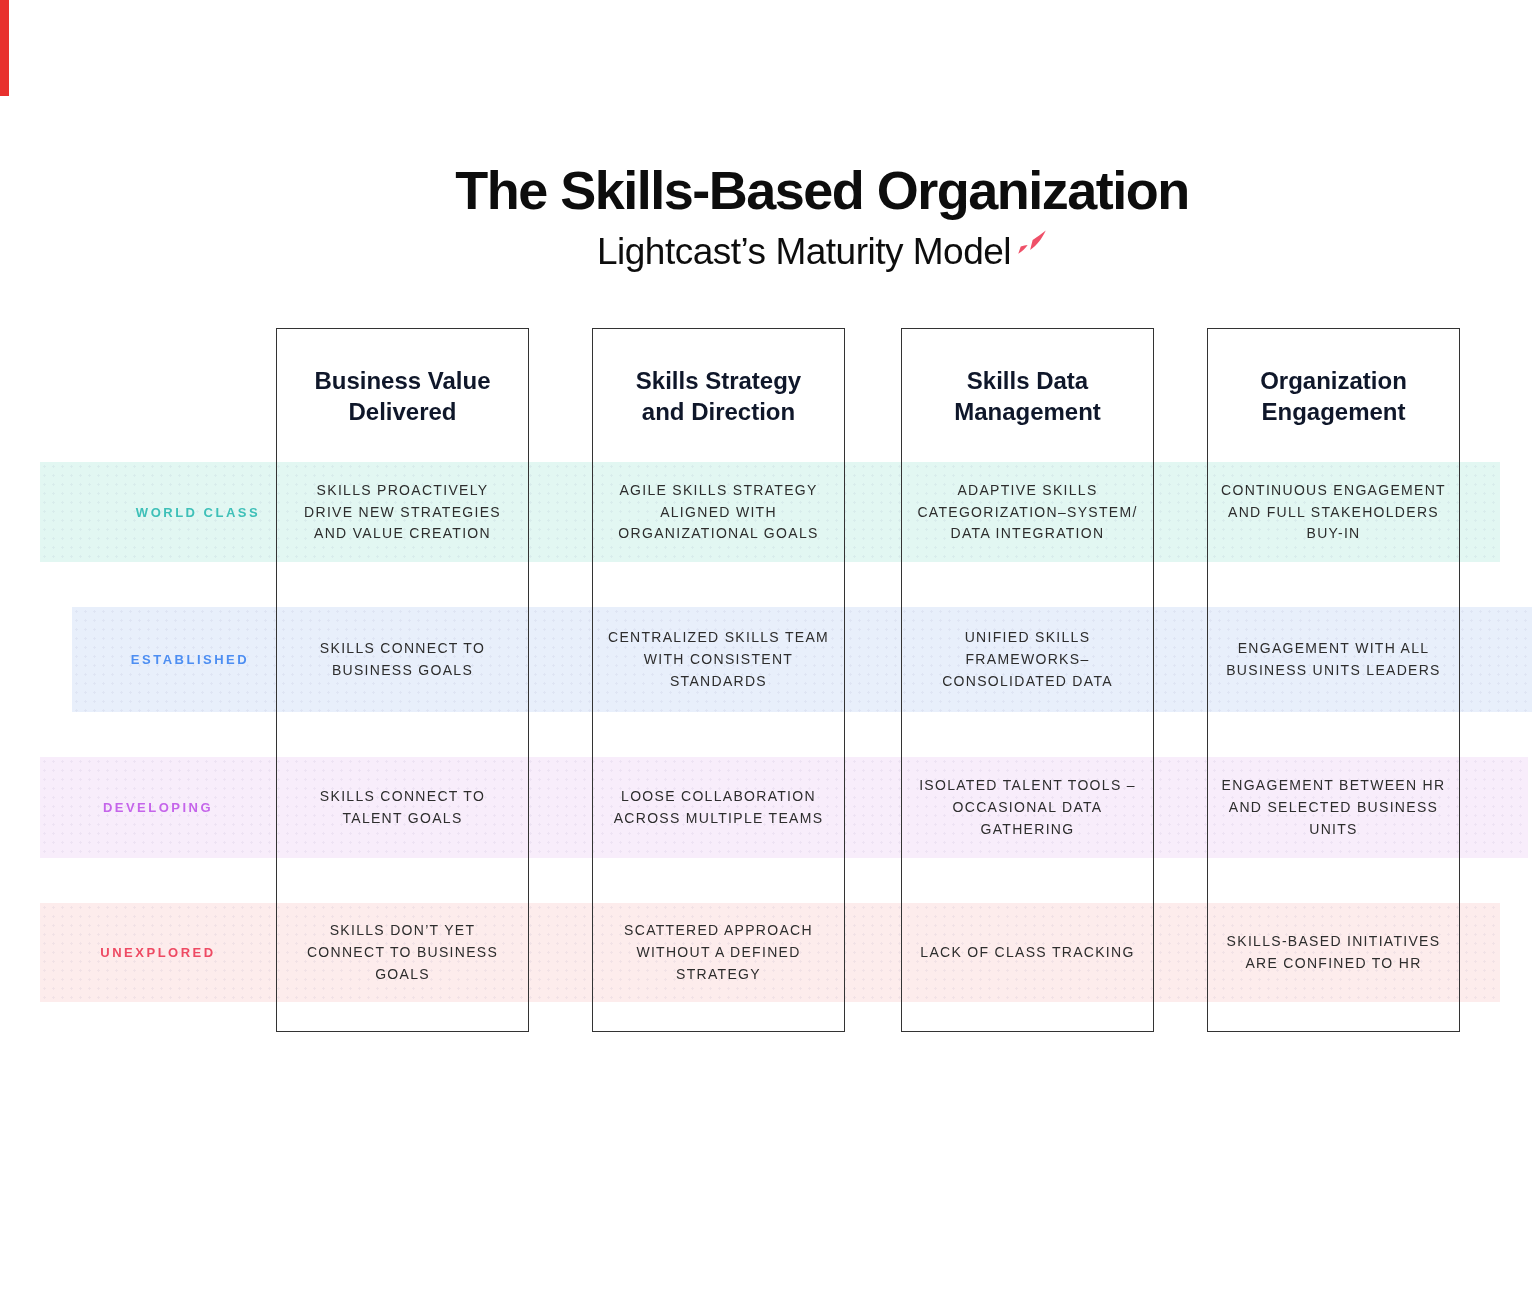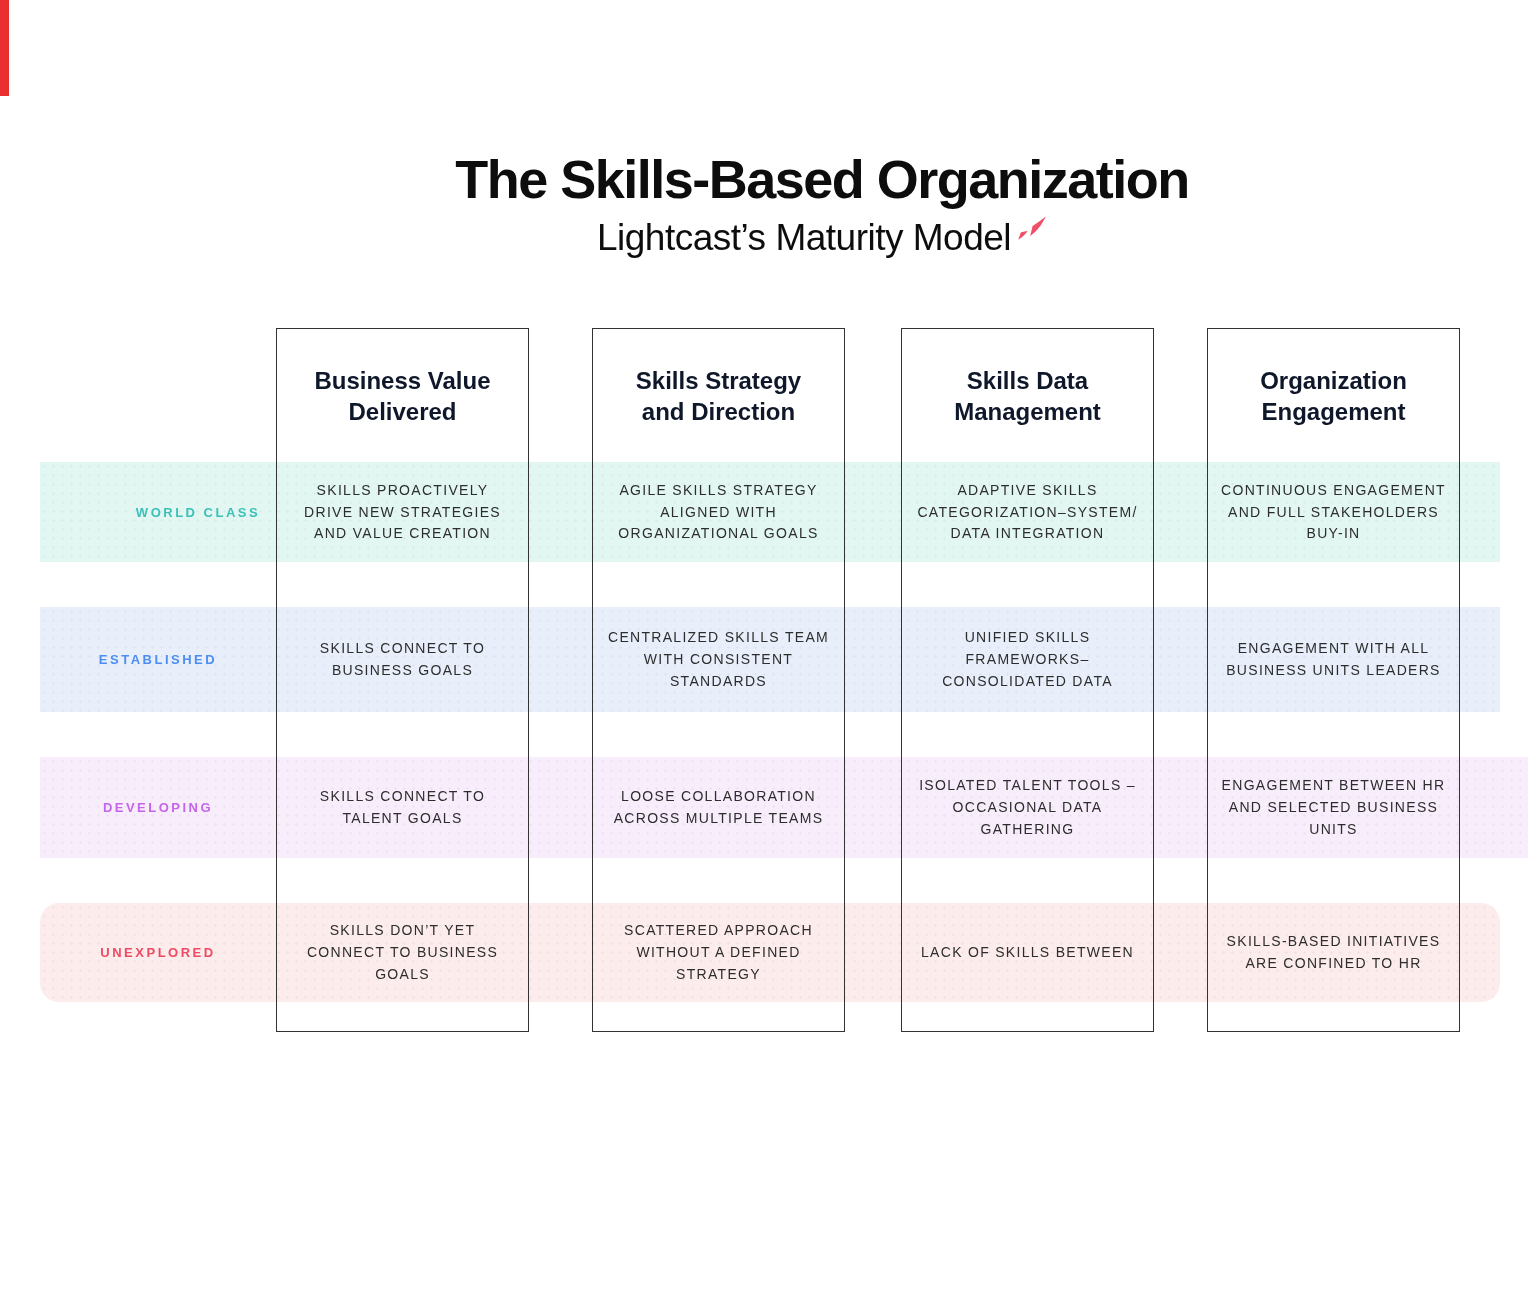--- a/index.html
+++ b/index.html
@@ -6,38 +6,38 @@
   .page{
     position:relative;width:1534px;height:1308px;background:#ffffff;overflow:hidden;
     font-family:"Liberation Sans", sans-serif;color:#111;
   }
   
   .edge-bar{position:absolute;left:0;top:0;width:9px;height:96px;background:#e8312e;}
 
   
   .titles{position:absolute;left:110px;right:0;top:150px;text-align:center;}
   .titles h1{
-    margin:0;font-size:54px;font-weight:bold;letter-spacing:-1.5px;color:#0d0d0d;line-height:1.1;
+    margin:11px;font-size:54px;font-weight:bold;letter-spacing:-1.5px;color:#0d0d0d;line-height:1.1;
   }
   .subtitle-row{display:flex;align-items:flex-start;justify-content:center;margin-top:8px;}
   .titles h2{
     margin:0;font-size:37px;font-weight:normal;letter-spacing:-0.5px;color:#0d0d0d;line-height:1.15;text-align:center;
   }
   .logo{display:inline-block;margin-left:6px;margin-top:-2px;}
 
   
   .matrix{position:absolute;left:0;top:0;width:1534px;height:1308px;}
 
   .band{
     position:absolute;left:40px;width:1460px;
     background-image:radial-gradient(rgba(110,110,160,0.08) 1px, transparent 1.2px);
     background-size:9px 9px;
   }
   .band-0{top:462px;height:100px;}
-  .band-1{top:607px;height:105px;}
+  .band-1{top:607px;height:105px;margin-left:32px;}
   .band-2{top:757px;height:101px;}
   .band-3{top:903px;height:99px;}
 
   .row-label{
     position:absolute;left:0;top:0;bottom:0;width:236px;
     display:flex;align-items:center;justify-content:center;
     font-size:13px;font-weight:bold;letter-spacing:2.5px;text-transform:uppercase;
   }
 
   .col{
@@ -91,21 +91,21 @@
 
     <div class="band band-0" style="background-color: rgb(226, 247, 242);">
       <div class="row-label" style="color: rgb(62, 192, 184); padding-left: 40px;">WORLD CLASS</div>
     </div>
     <div class="band band-1" style="background-color: rgb(232, 239, 251);">
       <div class="row-label" style="color: rgb(77, 142, 242);">ESTABLISHED</div>
     </div>
     <div class="band band-2" style="background-color: rgb(248, 237, 251); padding-left: 28px;">
       <div class="row-label" style="color: rgb(197, 101, 234);">DEVELOPING</div>
     </div>
-    <div class="band band-3" style="background-color: rgb(253, 236, 236); border-radius: 19px;">
+    <div class="band band-3" style="background-color: rgb(253, 236, 236);">
       <div class="row-label" style="color: rgb(238, 74, 99);">UNEXPLORED</div>
     </div>
 
     <section class="col col-0">
       <h3 class="col-header">
           <span>Business Value Delivered</span>
         </h3>
       <div class="cell cell-r0">SKILLS PROACTIVELY DRIVE NEW STRATEGIES AND VALUE CREATION</div>
       <div class="cell cell-r1">SKILLS CONNECT TO BUSINESS GOALS</div>
       <div class="cell cell-r2">SKILLS CONNECT TO TALENT GOALS</div>
@@ -122,21 +122,21 @@
       <div class="cell cell-r3">SCATTERED APPROACH WITHOUT A DEFINED STRATEGY</div>
     </section>
 
     <section class="col col-2">
       <h3 class="col-header">
           <span>Skills Data Management</span>
         </h3>
       <div class="cell cell-r0">ADAPTIVE SKILLS CATEGORIZATION–SYSTEM/ DATA INTEGRATION</div>
       <div class="cell cell-r1">UNIFIED SKILLS FRAMEWORKS– CONSOLIDATED DATA</div>
       <div class="cell cell-r2">ISOLATED TALENT TOOLS – OCCASIONAL DATA GATHERING</div>
-      <div class="cell cell-r3">LACK OF SKILLS BETWEEN</div>
+      <div class="cell cell-r3">LACK OF CLASS TRACKING</div>
     </section>
 
     <section class="col col-3">
       <h3 class="col-header">
           <span>Organization Engagement</span>
         </h3>
       <div class="cell cell-r0">CONTINUOUS ENGAGEMENT AND FULL STAKEHOLDERS BUY-IN</div>
       <div class="cell cell-r1">ENGAGEMENT WITH ALL BUSINESS UNITS LEADERS</div>
       <div class="cell cell-r2">ENGAGEMENT BETWEEN HR AND SELECTED BUSINESS UNITS</div>
       <div class="cell cell-r3">SKILLS-BASED INITIATIVES ARE CONFINED TO HR</div>

